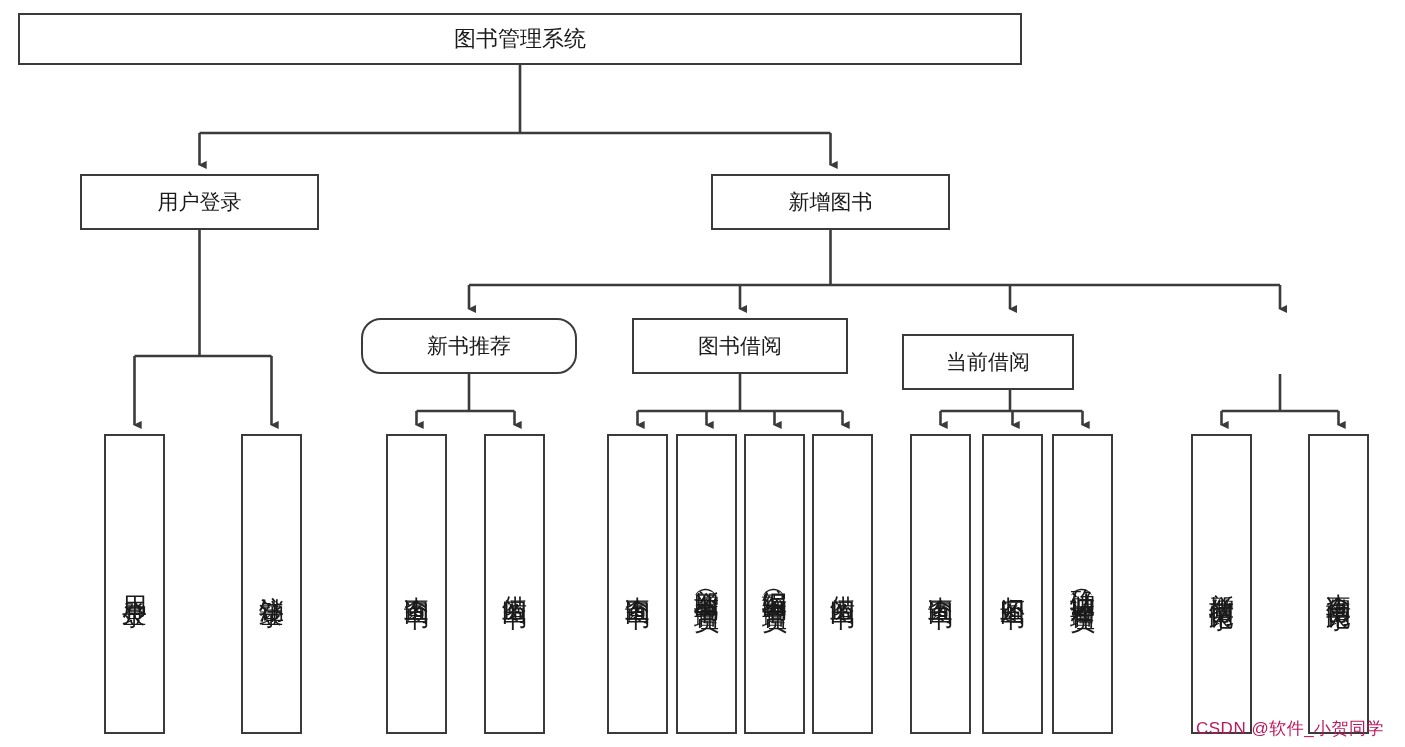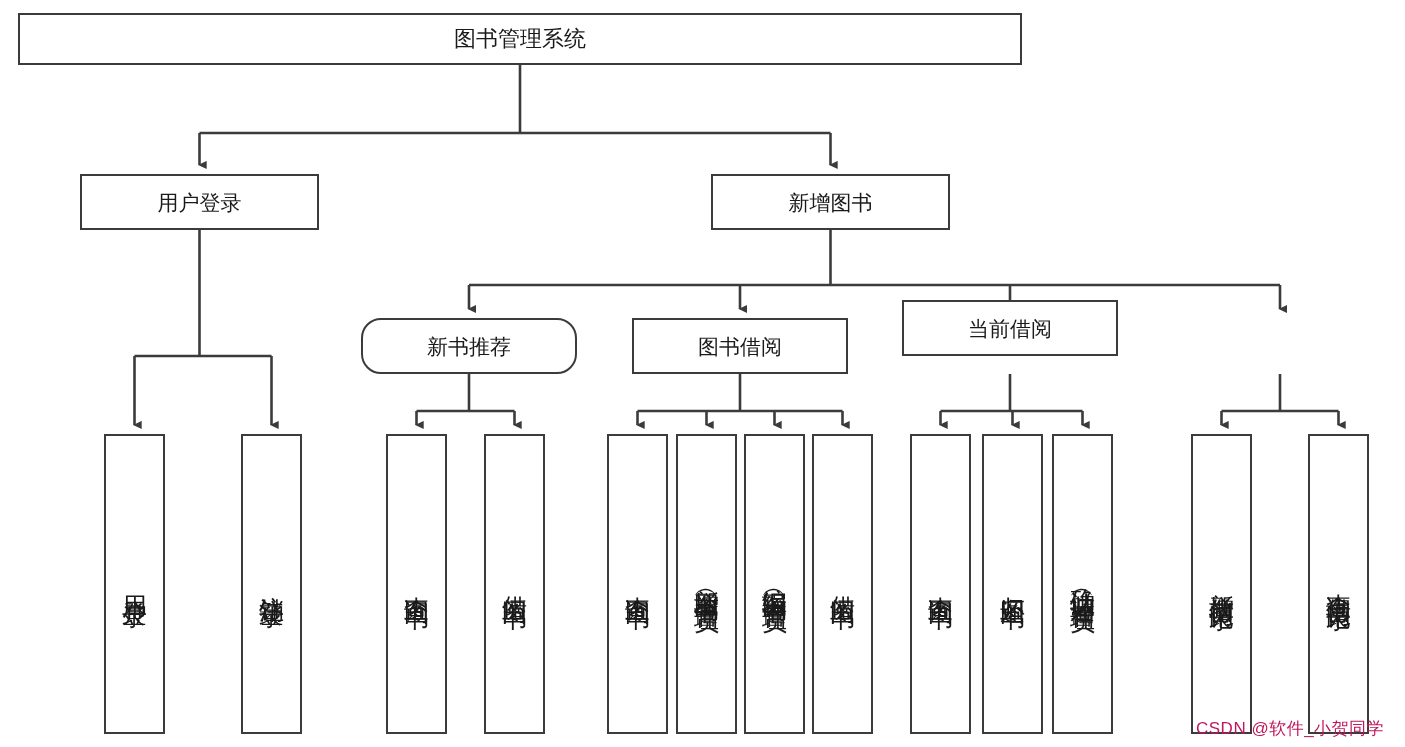--- a/index.html
+++ b/index.html
@@ -33,20 +33,21 @@
     display: flex;
     align-items: center;
     justify-content: center;
     color: #1a1a1a;
   }
   .node .label {
     display: block;
     text-align: right;
     line-height: 1.0;
     white-space: nowrap;
+    font-family: Liberation Serif, serif;
   }
   
   .node.horiz .label {
     font-size: 21px;
     letter-spacing: 0px;
   }
   .node.root .label {
     font-size: 22px;
   }
   
@@ -129,21 +130,21 @@
   <div class="node horiz" style="left: 711px; top: 174px; width: 239px; height: 56px;">
     <span class="label">新增图书</span>
   </div>
 
   <div class="node horiz" style="left: 361px; top: 318px; width: 216px; height: 56px; border-radius: 20px;">
     <span class="label">新书推荐</span>
   </div>
   <div class="node horiz" style="left: 632px; top: 318px; width: 216px; height: 56px;">
     <span class="label">图书借阅</span>
   </div>
-  <div class="node horiz" style="left: 902px; top: 300px; width: 216px; height: 56px;">
+  <div class="node horiz" style="left: 902px; top: 334px; width: 172px; height: 56px;">
     <span class="label">当前借阅</span>
   </div>
 
   <div class="node vert" style="left: 104px; top: 434px; width: 61px; height: 300px; padding-top: 140px;">
     <span class="label">用户登录</span>
   </div>
   <div class="node vert" style="left: 241px; top: 434px; width: 61px; height: 300px; padding-top: 140px;">
     <span class="label">注销登录</span>
   </div>
   <div class="node vert" style="left: 386px; top: 434px; width: 61px; height: 300px; padding-top: 140px;">

